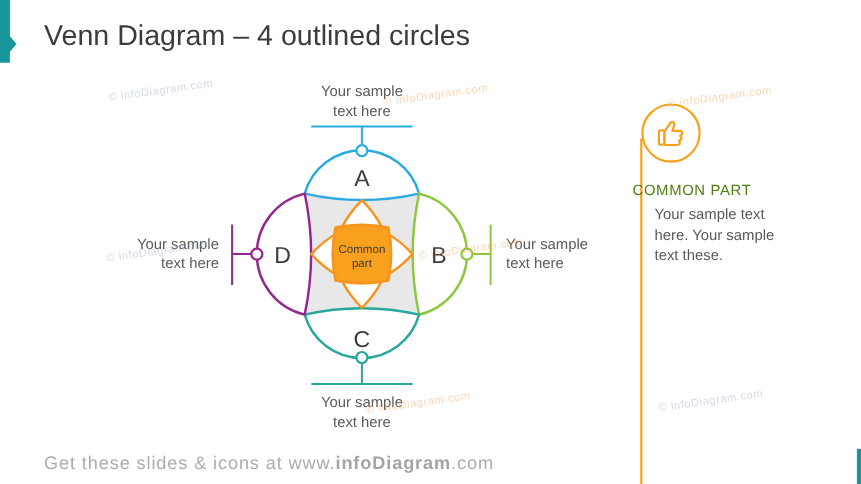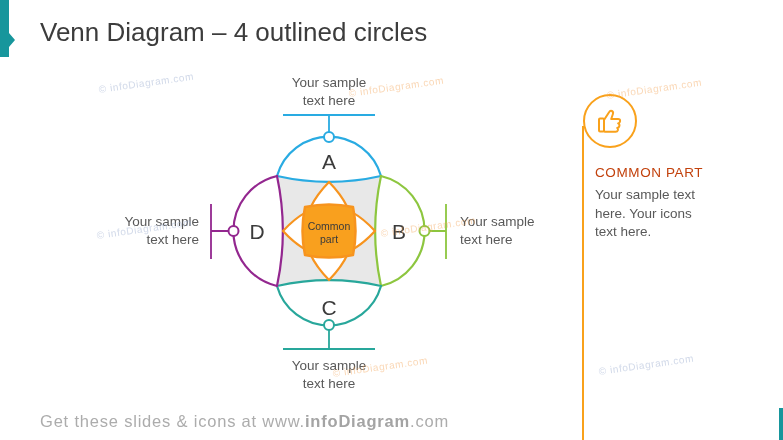--- a/index.html
+++ b/index.html
@@ -17,22 +17,22 @@
   .callout-label{font-size:13.5px;fill:#595959;}
   .circle-letter{font-size:21px;fill:#3B3B3B;}
   .center-label{font-size:10.5px;fill:#3B3B3B;}
   .panel-icon-circle{
     position:absolute;left:583px;top:94px;width:54px;height:54px;box-sizing:border-box;
     border:2px solid #F9A11B;border-radius:50%;z-index:2;
     display:flex;align-items:center;justify-content:center;
   }
   .panel-line{position:absolute;left:582px;top:126px;width:2px;height:314px;background:#F9A11B;z-index:1;}
   .panel-heading{
-    position:absolute;left:595px;top:165px;font-size:13.5px;letter-spacing:0.6px;
-    color:#c2410c;white-space:nowrap;z-index:2;
+    position:absolute;left:575px;top:165px;font-size:13.5px;letter-spacing:0.6px;
+    color:#4d7c0f;white-space:nowrap;z-index:2;
   }
   .panel-body{
     position:absolute;left:595px;top:186px;width:122px;font-size:13.5px;line-height:18.5px;
     color:#595959;z-index:2;
   }
   .footer{
     position:absolute;left:40px;top:412px;font-size:16.5px;letter-spacing:0.8px;
     color:#ACACAC;white-space:nowrap;z-index:2;
   }
   .footer b{font-weight:bold;color:#A4A4A4;}
@@ -110,21 +110,21 @@
 </svg>
 
 <div class="panel-line"></div>
 <div class="panel-icon-circle">
   <svg width="34" height="34" viewBox="0 0 34 34" fill="none" stroke="#F9A11B" stroke-width="2" stroke-linejoin="round" stroke-linecap="round">
     <rect x="6" y="14.5" width="5" height="13" rx="1"></rect>
     <path d="M11,26.5 V16 L16.2,8 Q17.2,6.2 18.9,7 Q20.6,7.9 19.9,10 L18.2,15 H25 Q27.3,15 27.1,17.2 Q26.9,19.2 25.1,19.4 Q26.8,20.1 26.4,22 Q26,23.8 24.2,24 Q25.3,24.9 24.9,26.3 Q24.4,27.8 22.6,27.8 H13 Q11,27.8 11,26.5 Z"></path>
   </svg>
 </div>
 <div class="panel-heading">COMMON PART</div>
-<div class="panel-body">Your sample text here. Your icons text here.</div>
+<div class="panel-body">Your sample text here. Your sample text these.</div>
 
 <div class="footer"><span>Get these slides &amp; icons at www.</span><b>infoDiagram</b><span>.com</span></div>
 
 <div class="corner-bar"></div>
 
 <div class="wm wm-cool" style="left:98px;top:84px;">© infoDiagram.com</div>
 <div class="wm wm-warm" style="left:348px;top:88px;">© infoDiagram.com</div>
 <div class="wm wm-warm" style="left:606px;top:90px;">© infoDiagram.com</div>
 <div class="wm wm-warm" style="left:380px;top:228px;">© infoDiagram.com</div>
 <div class="wm wm-cool" style="left:96px;top:230px;">© infoDiagram.com</div>

